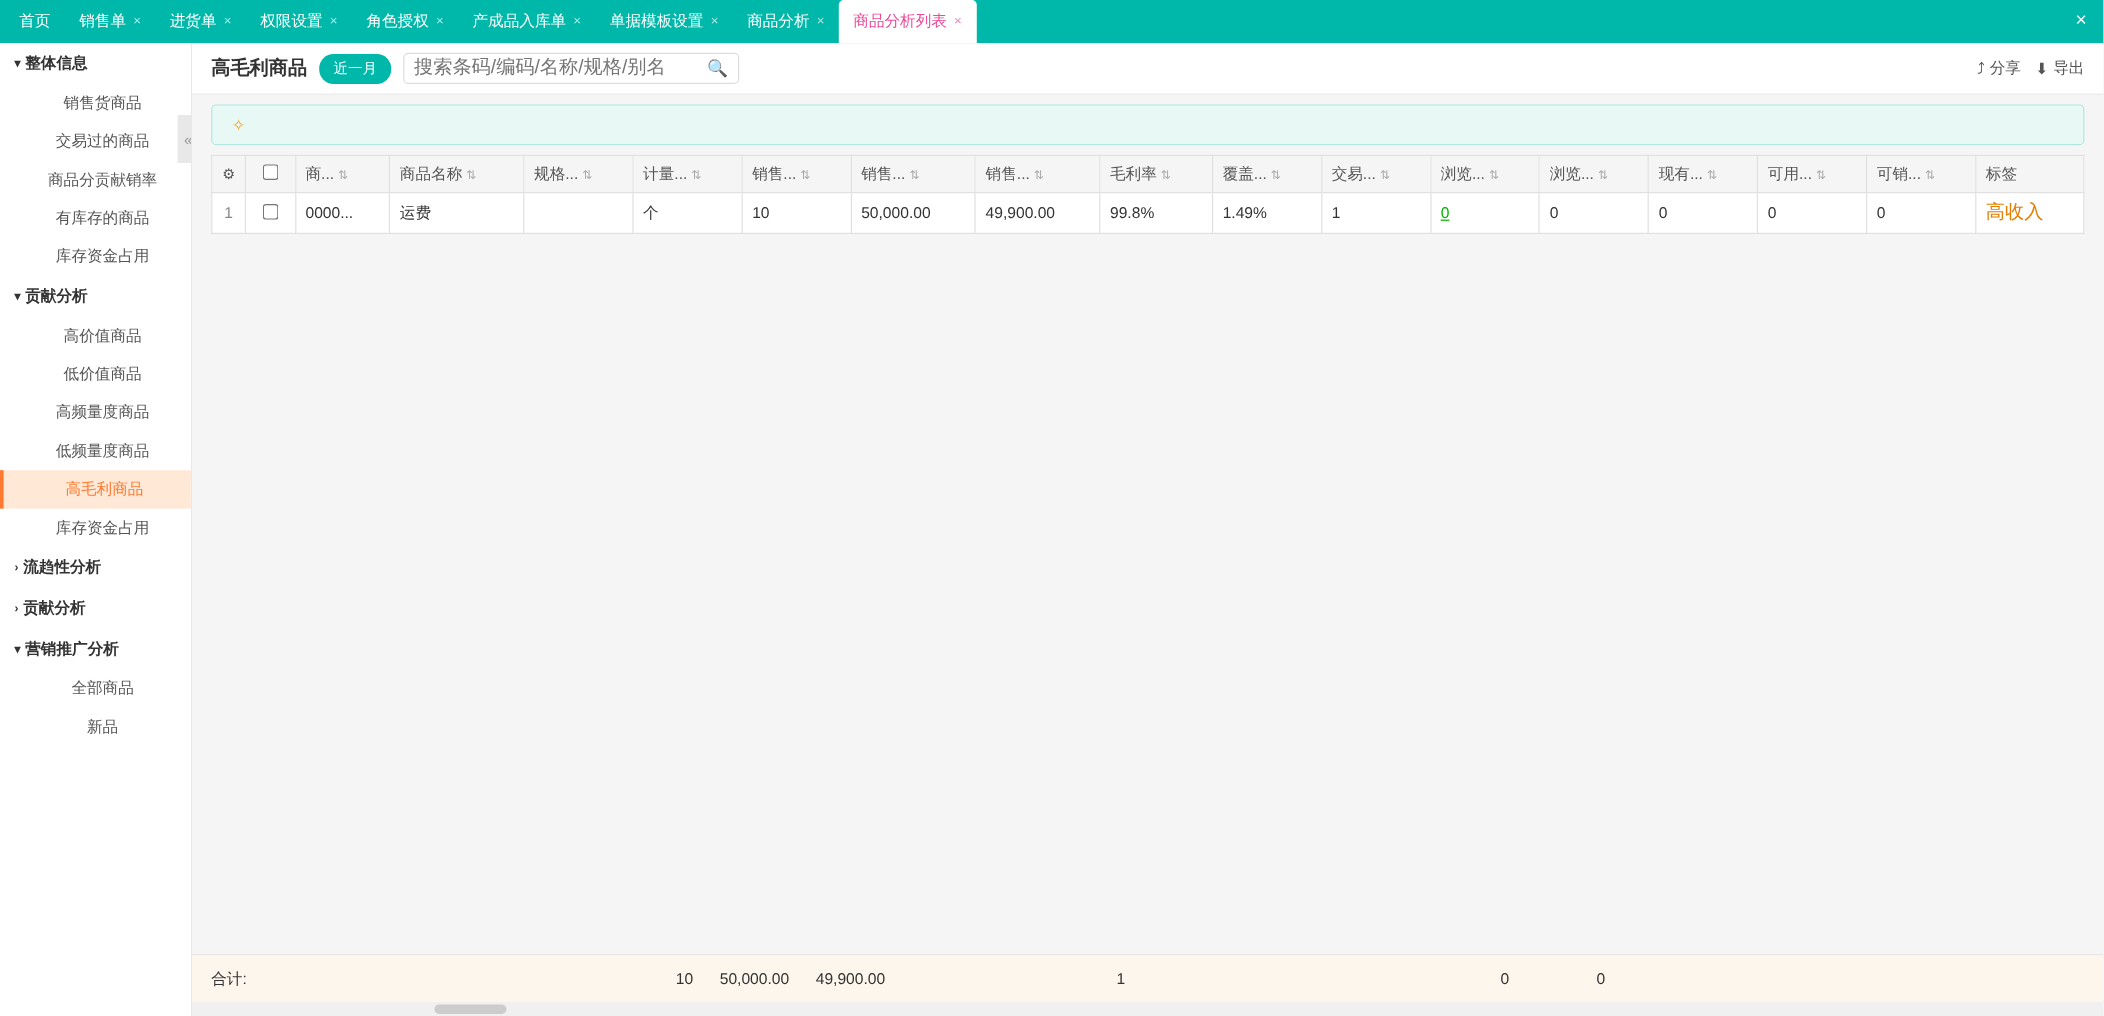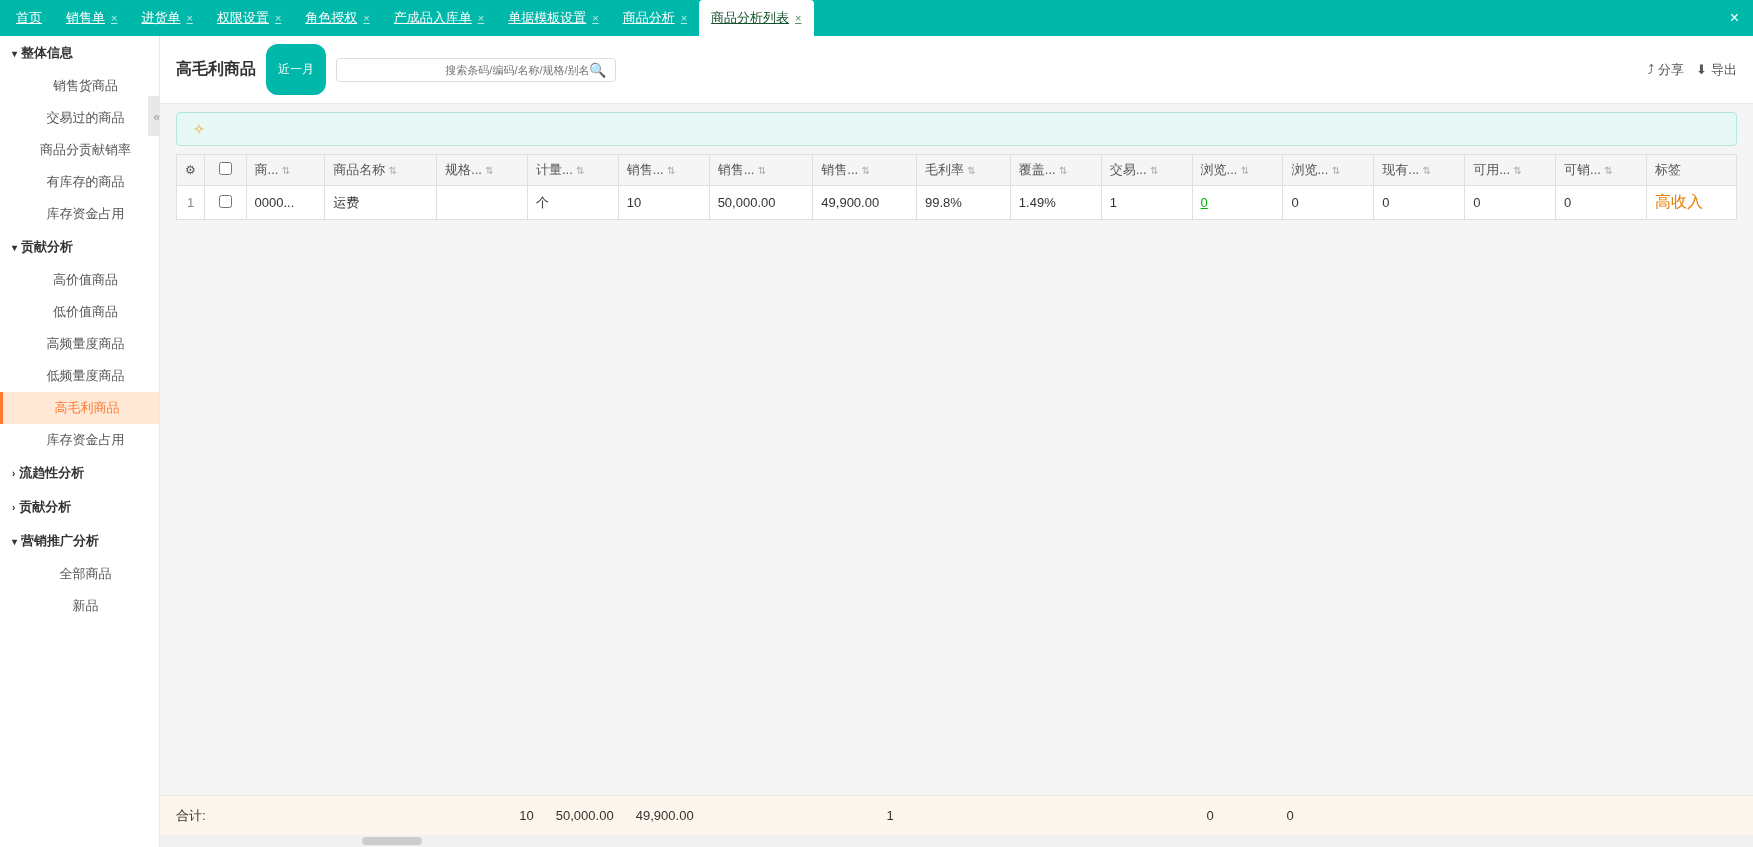--- a/index.html
+++ b/index.html
@@ -17,25 +17,24 @@
     .nav-tab {
       display: flex;
       align-items: center;
       padding: 0 12px;
       height: 36px;
       cursor: pointer;
       white-space: nowrap;
       font-size: 13px;
       color: #fff;
       position: relative;
-      text-decoration: underline;
     }
     .nav-tab.active {
       background: #fff;
-      color: #14532d;
+      color: #ec4899;
       border-radius: 4px 4px 0 0;
       text-align: center;
     }
     .nav-tab .close-btn {
       margin-left: 6px;
       font-size: 11px;
       cursor: pointer;
       opacity: 0.7;
     }
     .nav-close-all {
@@ -121,42 +120,41 @@
     .page-title {
       font-size: 16px;
       font-weight: bold;
       color: #333;
     }
     .filter-btn {
       background: #00b8a9;
       color: #fff;
       border: none;
       border-radius: 12px;
-      padding: 17px 12px;
+      padding: 4px 12px;
       cursor: pointer;
       font-size: 12px;
     }
     .search-box {
       display: flex;
       align-items: center;
       border: 1px solid #ddd;
       border-radius: 4px;
       padding: 3px 8px;
       background: #fff;
       flex: 1;
       max-width: 280px;
     }
     .search-box input {
       border: none;
       outline: none;
-      font-size: 11px;
+      font-size: 16px;
       color: #ef4444;
       width: 100%;
       background: transparent;
-      text-align: right;
     }
     .search-icon { color: #999; font-size: 14px; }
     .header-actions {
       margin-left: auto;
       display: flex;
       gap: 12px;
     }
     .action-btn {
       display: flex;
       align-items: center;
@@ -220,20 +218,21 @@
     
     .footer-bar {
       background: #fdf6ec;
       border-top: 1px solid #e8e8e8;
       padding: 8px 16px;
       display: flex;
       align-items: center;
       font-size: 13px;
       color: #333;
       height: 40px;
+      gap: 44px;
     }
     .footer-label { margin-right: 16px; }
     .footer-values {
       display: flex;
       gap: 0;
     }
     .footer-cell {
       min-width: 80px;
       padding: 0 8px;
       text-align: right;

